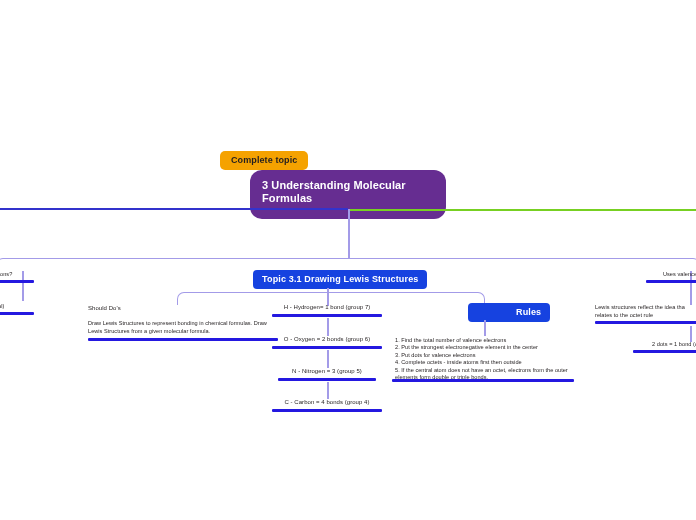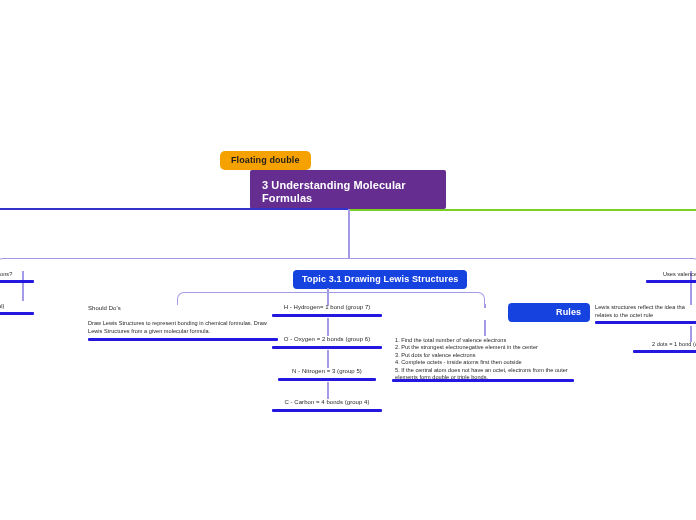--- a/index.html
+++ b/index.html
@@ -38,23 +38,23 @@
     line-height: 10px;
     white-space: nowrap;
   }
 
   
   .main-topic {
     position: absolute;
     left: 250px;
     top: 170px;
     width: 196px;
-    height: 39px;
+    height: 49px;
     background: #662D91;
-    border-radius: 2px;
+    border-radius: 12px;
     box-sizing: border-box;
     padding: 9px 0 16px 12px;
     color: #ffffff;
     font-size: 11px;
     font-weight: bold;
     line-height: 12.5px;
     letter-spacing: 0.1px;
   }
 
   
@@ -110,21 +110,20 @@
     position: absolute;
     background: #1642E0;
     color: #ffffff;
     border-radius: 4px;
     font-size: 9px;
     font-weight: bold;
     letter-spacing: 0.15px;
     line-height: 10px;
     padding: 4px 9px 5px 9px;
     white-space: nowrap;
-    margin-left: 40px;
   }
 
   
   .leaf {
     position: absolute;
     box-sizing: border-box;
   }
   .leaf .leaf-text {
     display: block;
     font-size: 6px;
@@ -166,21 +165,21 @@
     height: 3px;
     background: #2418E0;
     border-radius: 1px;
   }
 </style>
 </head>
 <body>
 
 <div class="canvas">
 
-  <div class="floating-topic">Floating double</div>
+  <div class="floating-topic">Complete topic</div>
 
   <div class="main-topic">3 Understanding Molecular Formulas</div>
 
   <div class="rail rail-left"></div>
   <div class="rail rail-right"></div>
 
   <div class="stem" style="left:348px; top:209px; height:50px;"></div>
   <div class="bracket bracket-root"></div>
 
   <div class="stem" style="left:22px;  top:271px; height:30px;"></div>

